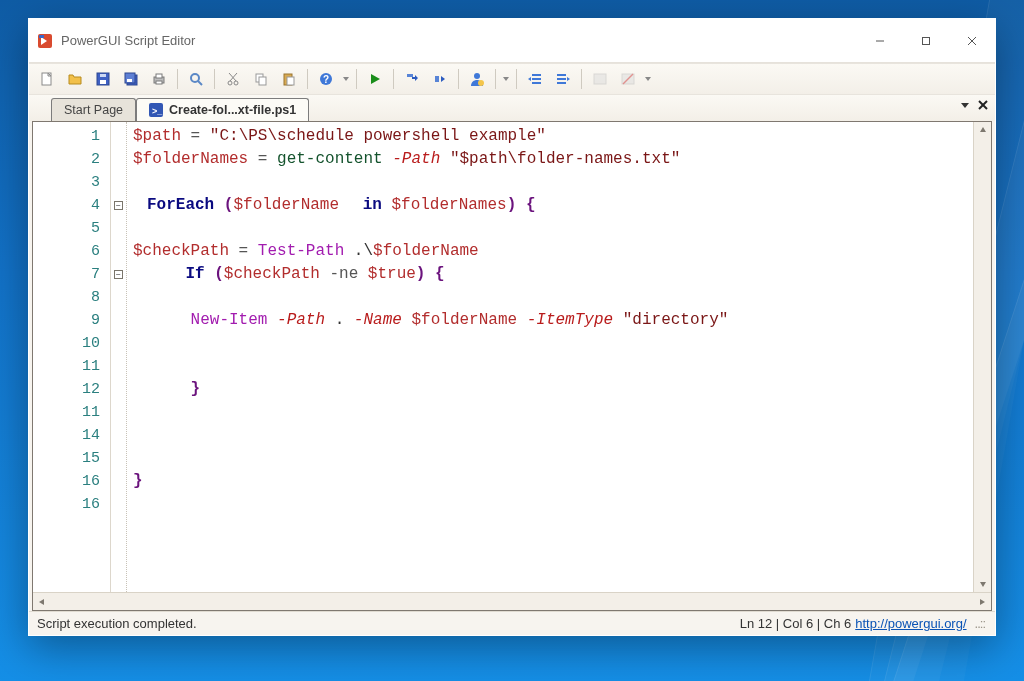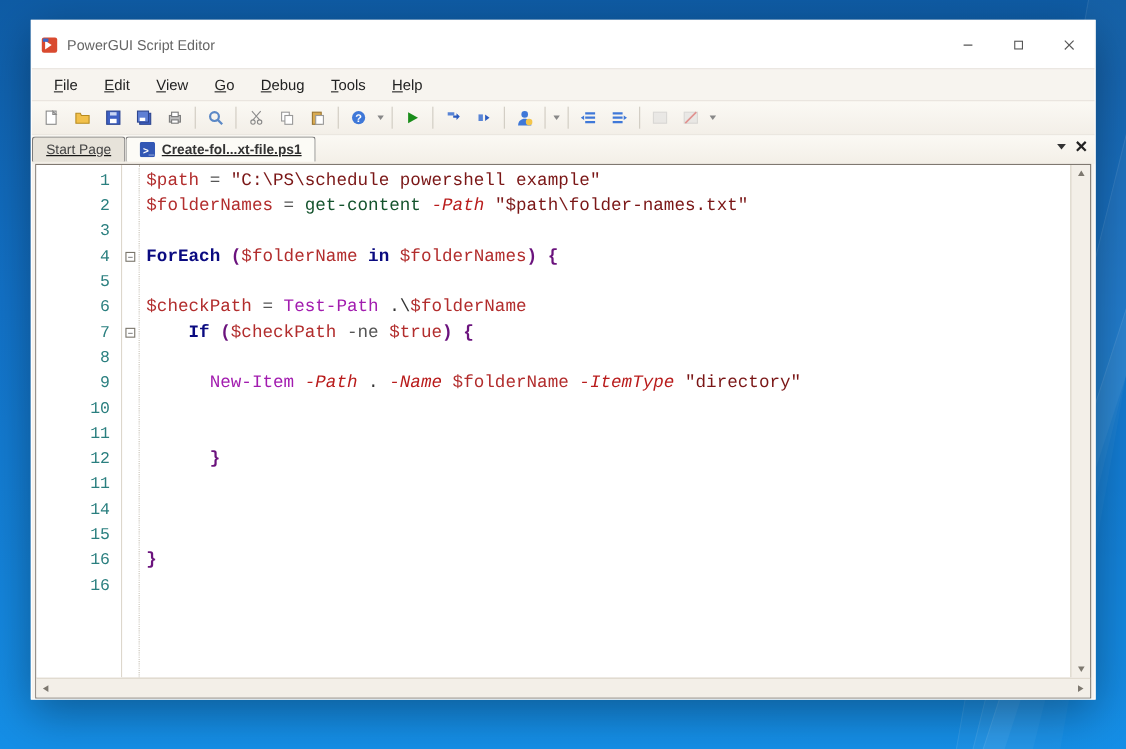--- a/index.html
+++ b/index.html
@@ -64,23 +64,22 @@
 
   .script-input {
     width:230px; height:20px; border:1px solid #999; font-size:12px; padding:1px 4px;
     color:#888; background:#fff; font-family:"Segoe UI",sans-serif;
   }
 
   
   .tabstrip {
     height:26px;
     background:linear-gradient(#fbf9f4,#f3efe7);
-    display:flex; align-items:flex-start; font-size:12.5px;
+    display:flex; align-items:center; padding-left:22px; font-size:12.5px;
     position:relative;
-    text-decoration:underline;
   }
   .tabstrip .tab {
     padding:4px 12px; border:1px solid #7c7c7c; border-bottom:none;
     background:#f1eee6; color:#333; border-top-left-radius:3px; border-top-right-radius:3px;
     position:relative; top:1px;
     display:flex; align-items:center; gap:6px;
   }
   .tabstrip .tab.inactive { background:#e7e3da; color:#444; font-weight:400;}
   .tabstrip .tab.active { background:#fcfbf6; font-weight:700; z-index:2; }
   .tab-icon { width:14px; height:14px; }
@@ -108,21 +107,21 @@
     flex:1; padding:3px 0 0 6px;
     font-family:"Consolas","Courier New",monospace; font-size:16px; line-height:23px;
     white-space:pre; color:#222; position:relative; overflow:hidden;
   }
   .tok-var { color:#b22d2d; }
   .tok-op  { color:#555; }
   .tok-str { color:#7a1616; }
   .tok-cmd { color:#a21caf; }
   .tok-cmd-it { color:#14532d; }
   .tok-par { color:#b91c1c; font-style:italic;}
-  .tok-kw  { color:#0a0a80; font-weight:700;}
+  .tok-kw  { color:#0a0a80; font-weight:700;margin-left:14px;}
   .tok-br  { color:#6b137d; font-weight:700;}
   .tok-dot { color:#333; }
   .right-scroll { position:absolute; top:0; right:0; width:18px; bottom:0; background:#f3efe8; border-left:1px solid #d9d3c7;}
   .right-scroll .thumb-up, .right-scroll .thumb-down { height:16px; display:flex; align-items:center; justify-content:center; }
   .right-scroll svg{width:8px;height:8px;fill:#7d786f;}
 
   
   .hscroll {
     height:18px; background:#f3efe8; border-top:1px solid #d9d3c7; display:flex; align-items:center;
   }
@@ -172,29 +171,20 @@
         </div>
       <div class="ctl">
           <svg viewBox="0 0 10 10">
             <line x1="1" y1="1" x2="9" y2="9" stroke="#555" stroke-width="1"></line>
             <line x1="9" y1="1" x2="1" y2="9" stroke="#555" stroke-width="1"></line>
           </svg>
         </div>
     </div>
   </div>
 
-  <div class="menubar">
-    <div class="menu-item"><span class="ul">F</span><span>ile</span></div>
-    <div class="menu-item"><span class="ul">E</span>dit</div>
-    <div class="menu-item"><span class="ul">V</span>iew</div>
-    <div class="menu-item"><span class="ul">G</span>o</div>
-    <div class="menu-item"><span class="ul">D</span>ebug</div>
-    <div class="menu-item"><span class="ul">T</span>ools</div>
-    <div class="menu-item"><span class="ul">H</span>elp</div>
-  </div>
 
   <div class="toolbar">
     <div class="tbtn">
         <svg width="16" height="16" viewBox="0 0 16 16">
           <rect x="3" y="2" width="9" height="12" fill="#fff" stroke="#8a8a8a"></rect>
           <path d="M9 2l3 3H9z" fill="#e8e8e8" stroke="#8a8a8a"></path>
         </svg>
       </div>
     <div class="tbtn">
         <svg width="16" height="16" viewBox="0 0 16 16">
@@ -423,14 +413,21 @@
         </div>
       <div class="track"></div>
       <div class="arrow">
           <svg viewBox="0 0 8 8">
             <path d="M2 1v6l5-3z"></path>
           </svg>
         </div>
     </div>
   </div>
 
+  <div class="statusbar">
+    <span>Script execution completed.</span>
+    <span class="spacer"></span>
+    <span>Ln 12 | Col 6 | Ch 6</span>
+    <a href="#">http://powergui.org/</a>
+    <span class="grip">..::</span>
+  </div>
 
 </div>
 
 </body></html>

